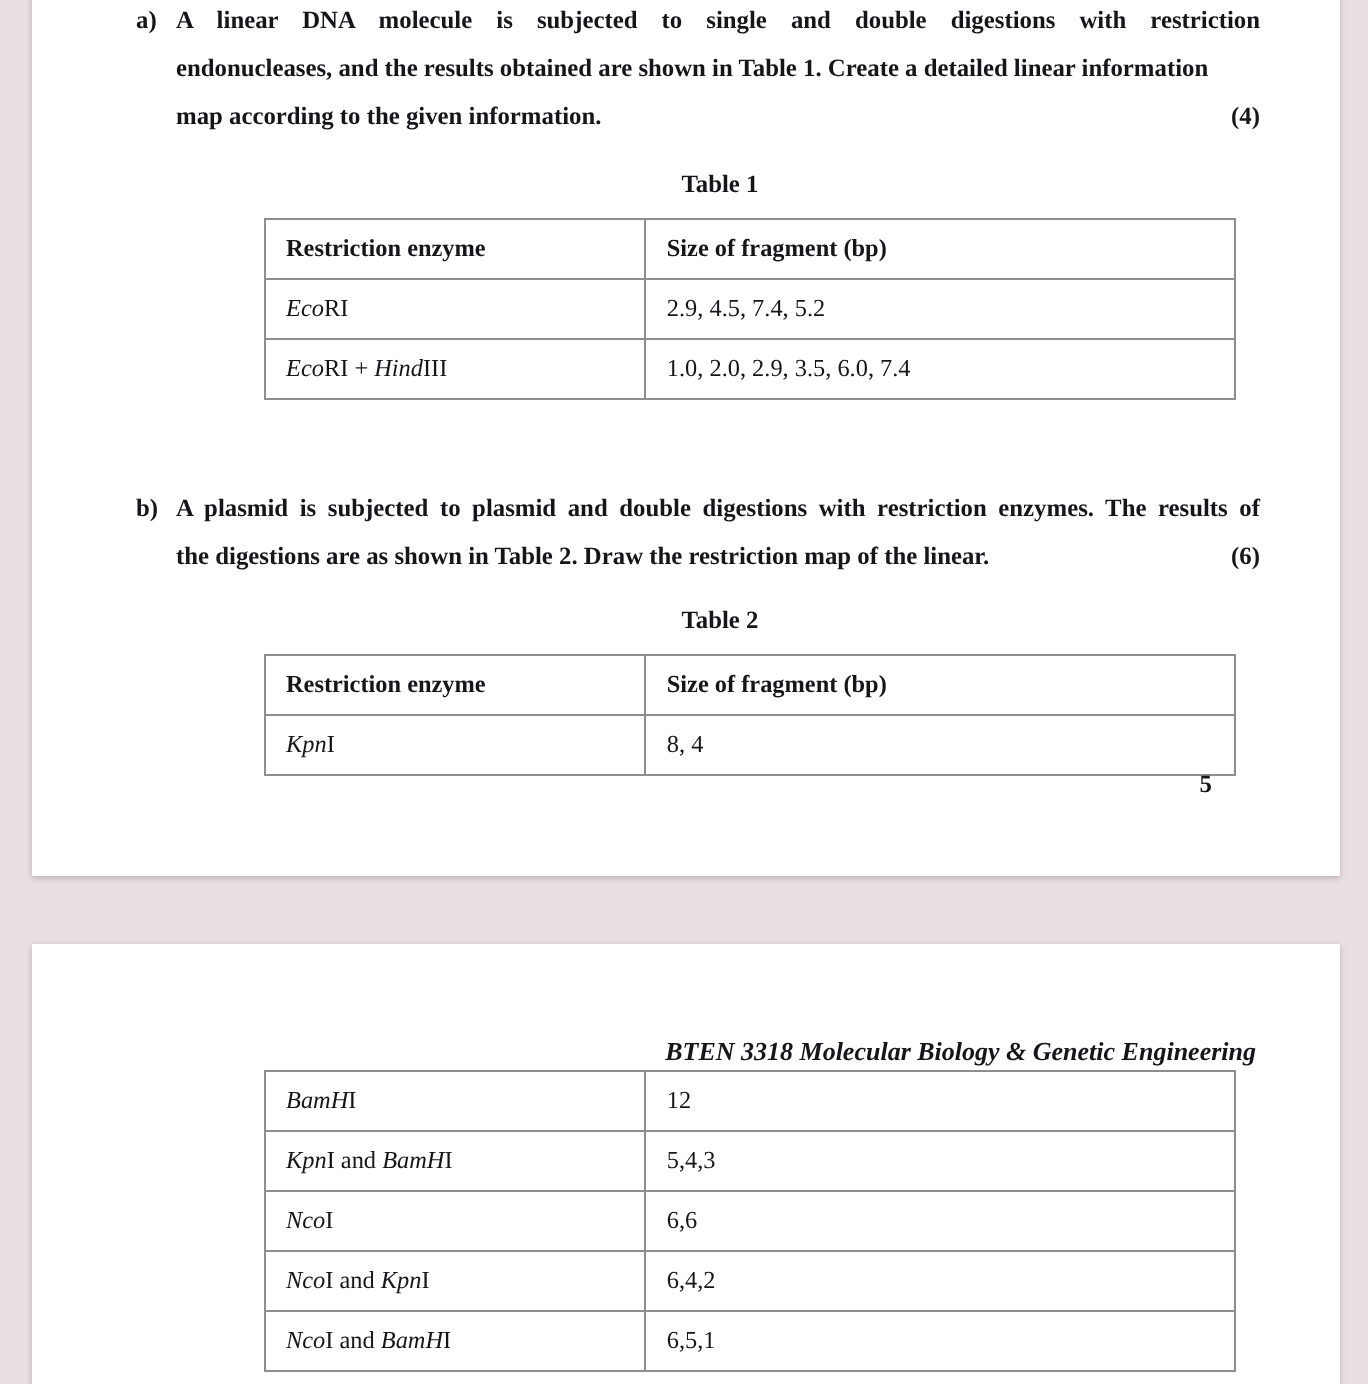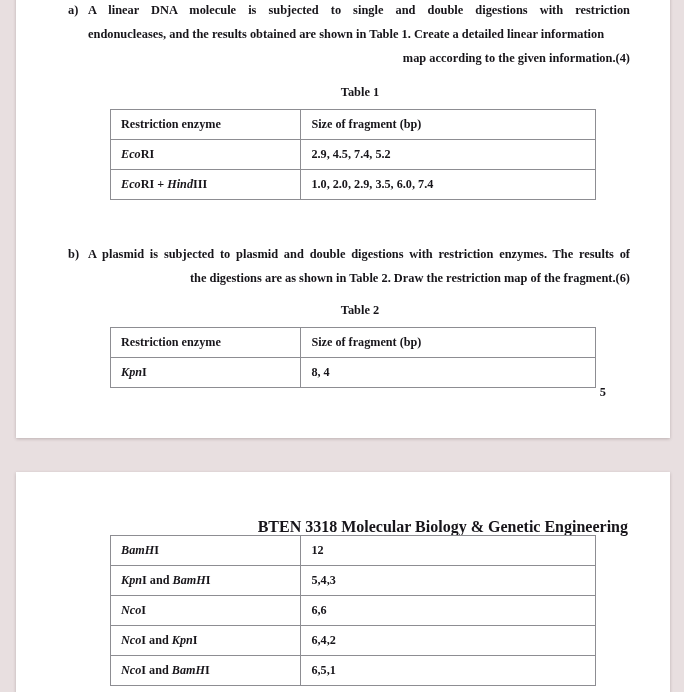--- a/index.html
+++ b/index.html
@@ -61,59 +61,59 @@
   .q-line {
     position: relative;
   }
   .q-line.justify {
     text-align: justify;
     text-align-last: justify;
   }
   .q-line-last {
     position: relative;
     display: flex;
-    justify-content: flex-end;
+    justify-content: space-between;
   }
 
   .bold-ref { font-weight: bold; }
 
   
   .table-caption {
     position: absolute;
     width: 486px;
     left: 101px;
     text-align: center;
     font-size: 12.4px;
     font-weight: bold;
     color: #17151a;
   }
   #caption-table-1 { top: 91px; }
   #caption-table-2 { top: 309px; }
 
   
   .rtable {
     position: absolute;
-    left: 94px;
+    left: 116px;
     width: 486px;
     border-collapse: collapse;
     table-layout: fixed;
     font-size: 12.2px;
     color: #17151a;
   }
   #table-1 { top: 115px; }
   #table-2 { top: 333px; }
   #table-3 { top: 63px; }
 
   .rtable td, .rtable th {
     border: 1px solid #8d8d92;
     padding: 7px 9px 7px 10px;
     text-align: left;
     vertical-align: middle;
     height: 15px;
-    font-weight: bold;
+    font-weight: normal;
   }
   .rtable th {
     font-weight: bold;
   }
   .rtable .col-enzyme { width: 190px; }
   .rtable .col-size { width: 294px; }
 
   .enz { font-style: italic; }
   .enz-num { font-style: normal; }
   .enzyme-cell { font-weight: bold; }
@@ -126,21 +126,22 @@
     font-size: 12.4px;
     font-weight: bold;
     color: #17151a;
   }
 
   
   #running-header {
     position: absolute;
     top: 46px;
     right: 42px;
-    font-size: 16px;
+    font-size: 13px;
+    font-style: italic;
     font-weight: bold;
     color: #17151a;
     white-space: nowrap;
   }
 </style>
 </head>
 <body>
 
 <div class="page" id="page-1">
   <div class="page-inner">
@@ -180,21 +181,21 @@
             <td>1.0, 2.0, 2.9, 3.5, 6.0, 7.4</td>
           </tr>
         </tbody>
     </table>
 
     <div class="question" id="question-b">
       <div class="q-marker">b)</div>
       <div class="q-body">
         <div class="q-line justify">A plasmid is subjected to plasmid and double digestions with restriction enzymes. The results of</div>
         <div class="q-line-last">
-          <span><span>the digestions are as shown in </span><span class="bold-ref">Table 2</span><span>. Draw the restriction map of the fragment.</span></span>
+          <span><span>the digestions are as shown in </span><span class="bold-ref">Table 2</span><span>. Draw the restriction map of the linear.</span></span>
           <span>(6)</span>
         </div>
       </div>
     </div>
 
     <div class="table-caption" id="caption-table-2">Table 2</div>
 
     <table class="rtable" id="table-2">
       <colgroup>
           <col class="col-enzyme">

